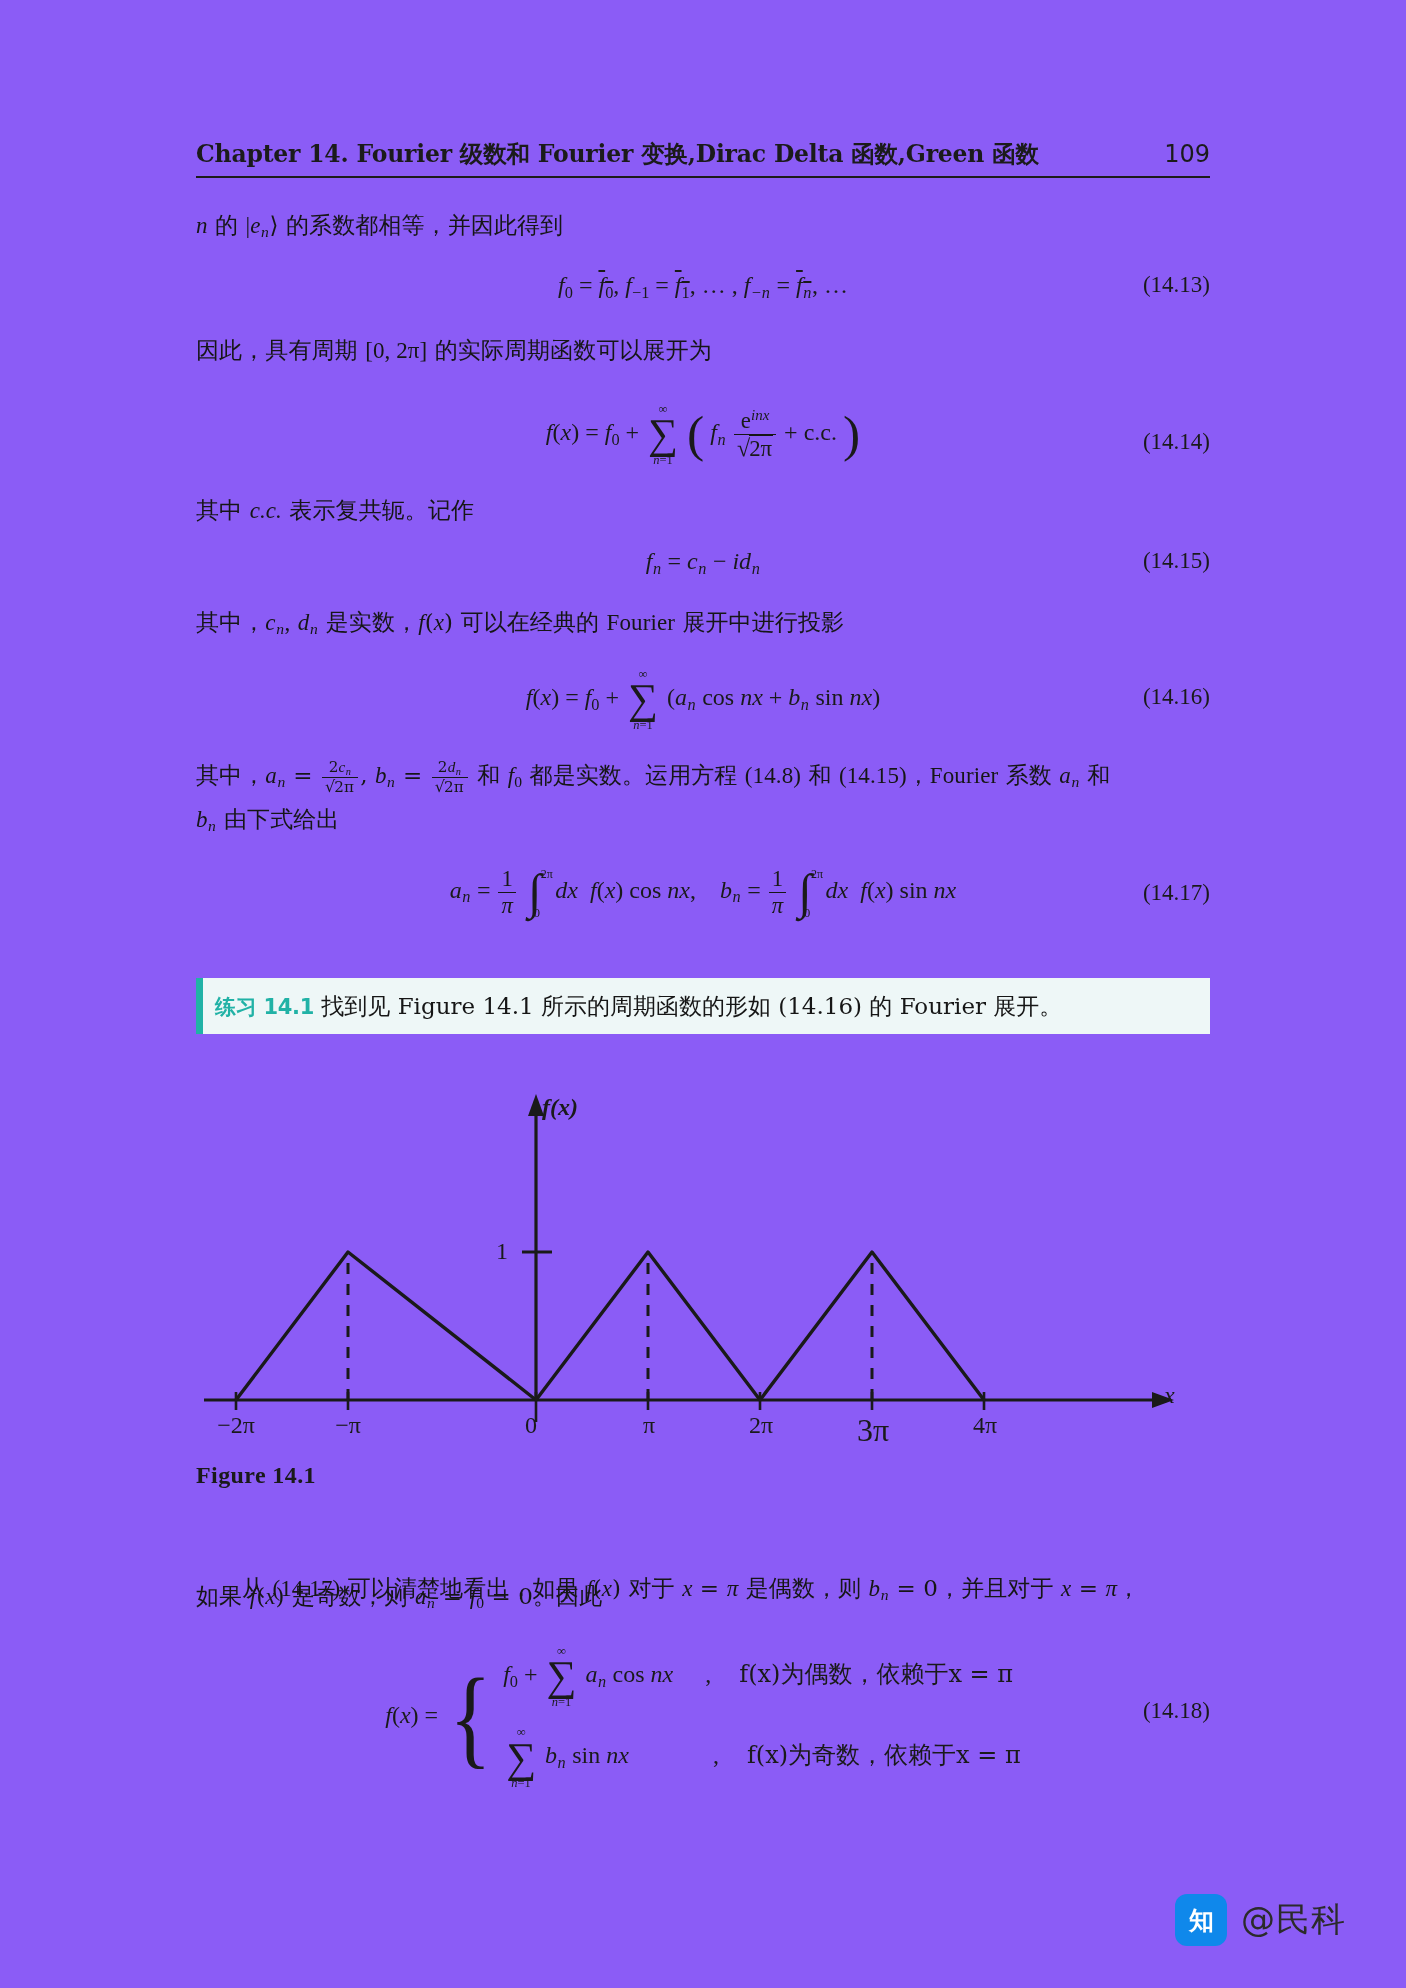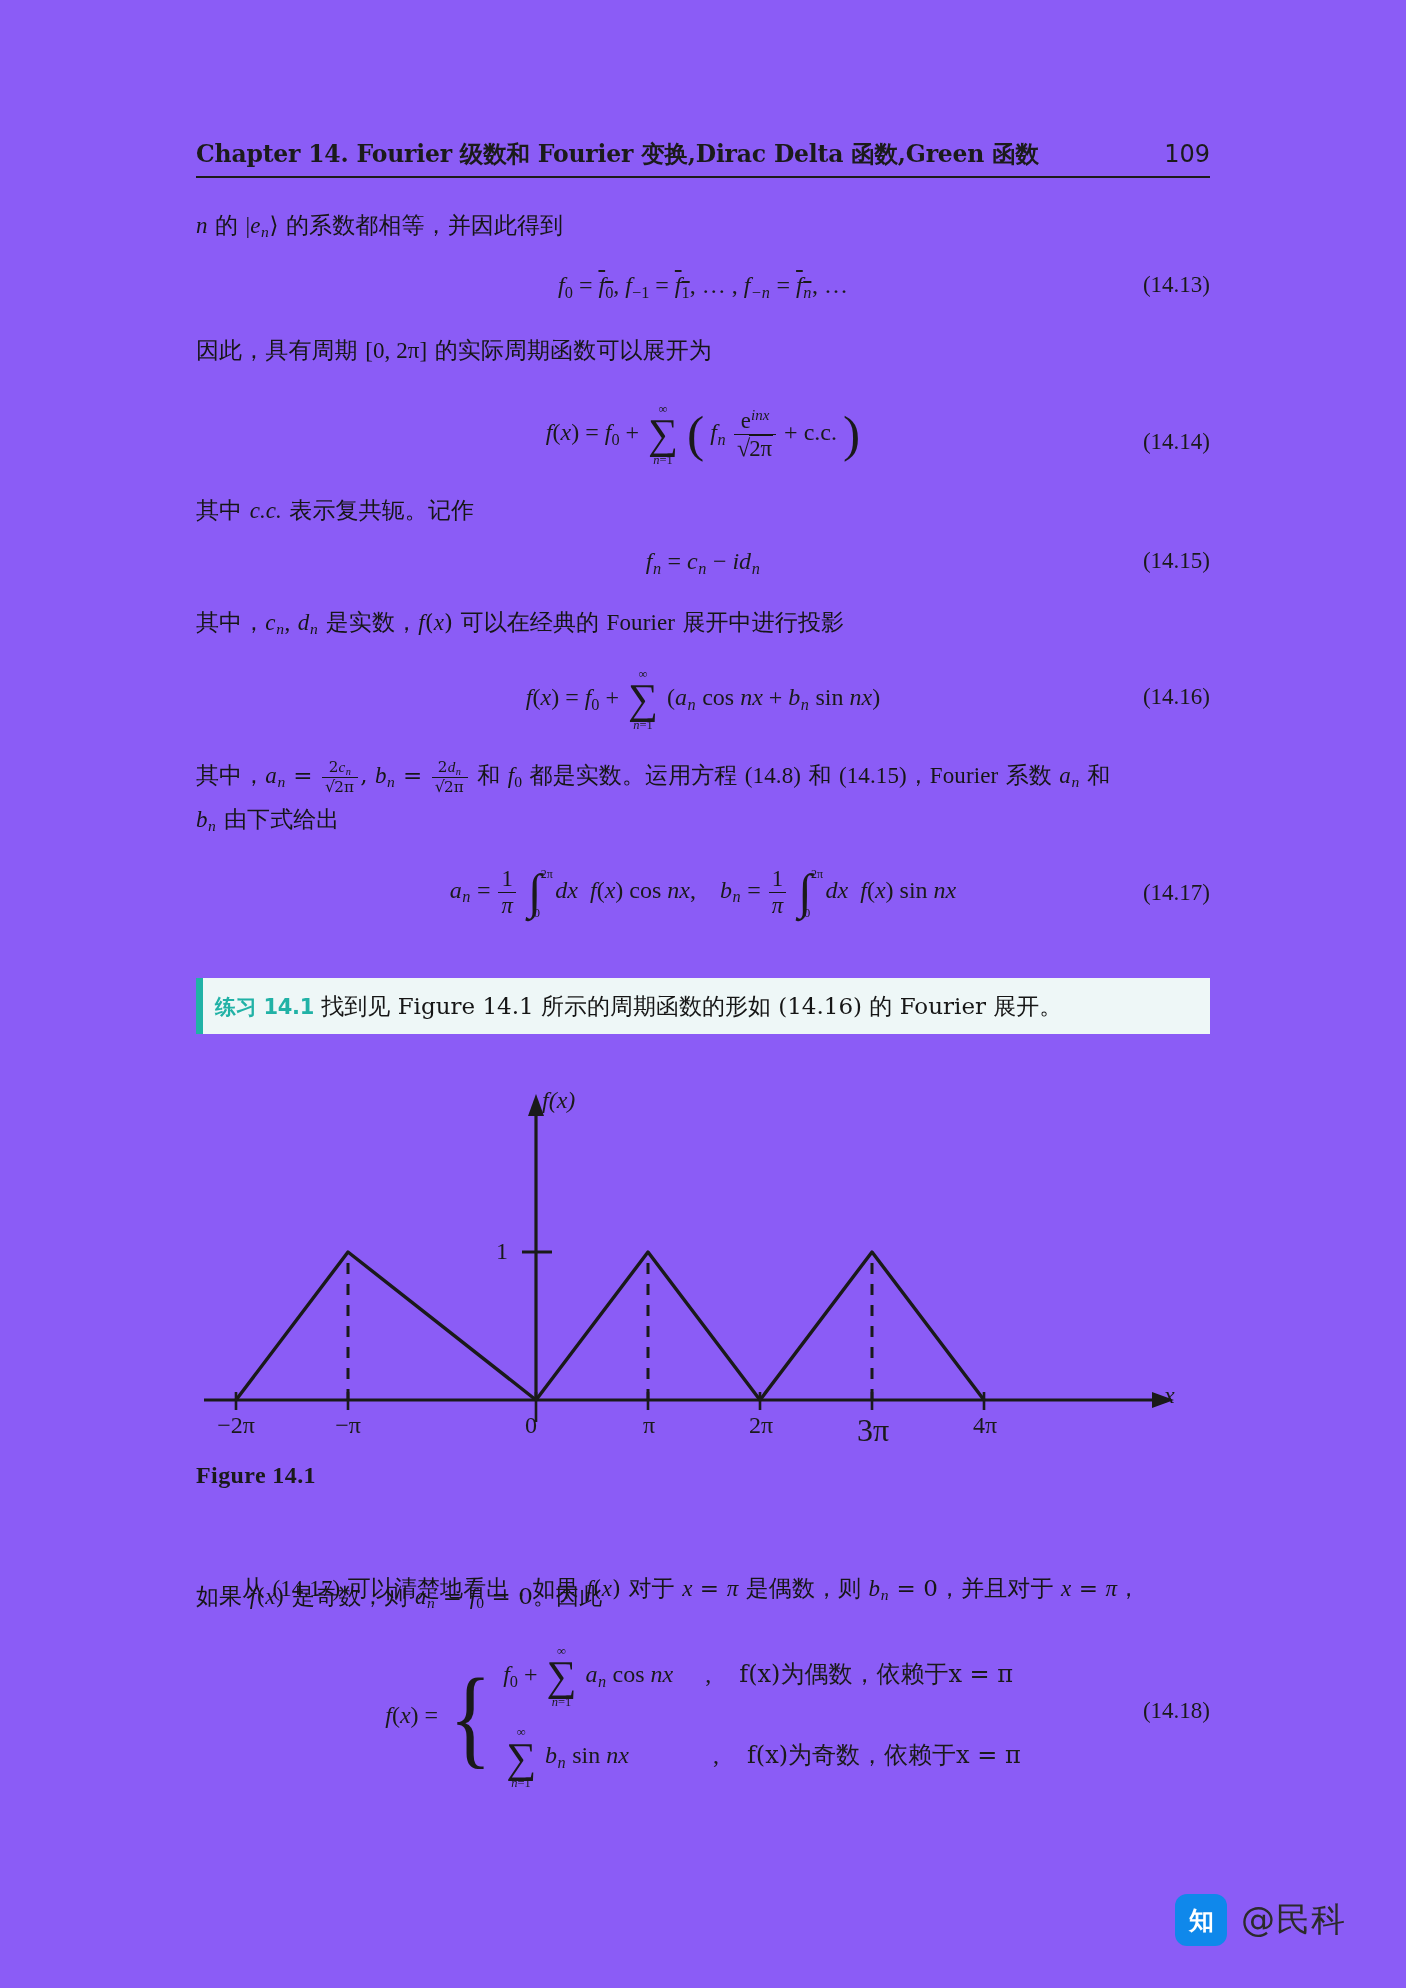--- a/index.html
+++ b/index.html
@@ -373,21 +373,21 @@
       <line x1="340" y1="322" x2="340" y2="352" stroke="#1a1a1a" stroke-width="2.6"></line>
       <line x1="452" y1="322" x2="452" y2="340" stroke="#1a1a1a" stroke-width="2.6"></line>
       <line x1="564" y1="322" x2="564" y2="340" stroke="#1a1a1a" stroke-width="2.6"></line>
       <line x1="676" y1="322" x2="676" y2="340" stroke="#1a1a1a" stroke-width="2.6"></line>
       <line x1="788" y1="322" x2="788" y2="340" stroke="#1a1a1a" stroke-width="2.6"></line>
 
       <line x1="326" y1="182" x2="356" y2="182" stroke="#1a1a1a" stroke-width="3"></line>
     </svg>
 
     
-    <div style="position:absolute; left:346px; top:17px; font-size:24px;" class="mi">f(x)</div>
+    <div style="position:absolute; left:346px; top:24px; font-size:24px;font-weight:bold;" class="mi">f(x)</div>
     <div style="position:absolute; left:968px; top:312px; font-size:24px;" class="mi">x</div>
     <div style="position:absolute; left:300px; top:168px; font-size:24px; font-family:'Liberation Serif',serif;">1</div>
 
     <div style="position:absolute; left:16px;  top:342px; width:48px; text-align:center; font-size:24px;" class="mu">−2π</div>
     <div style="position:absolute; left:132px; top:342px; width:40px; text-align:center; font-size:24px;" class="mu">−π</div>
     <div style="position:absolute; left:322px; top:342px; width:26px; text-align:center; font-size:24px;" class="mu">0</div>
     <div style="position:absolute; left:440px; top:342px; width:26px; text-align:center; font-size:24px;" class="mu">π</div>
     <div style="position:absolute; left:546px; top:342px; width:38px; text-align:center; font-size:24px;" class="mu">2π</div>
     <div style="position:absolute; left:658px; top:342px; width:38px; text-align:center; font-size:32px;" class="mu">3π</div>
     <div style="position:absolute; left:770px; top:342px; width:38px; text-align:center; font-size:24px;" class="mu">4π</div>

